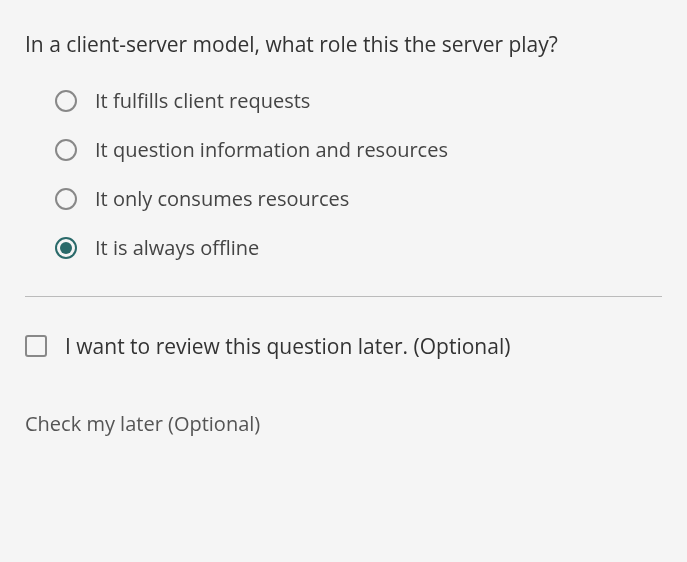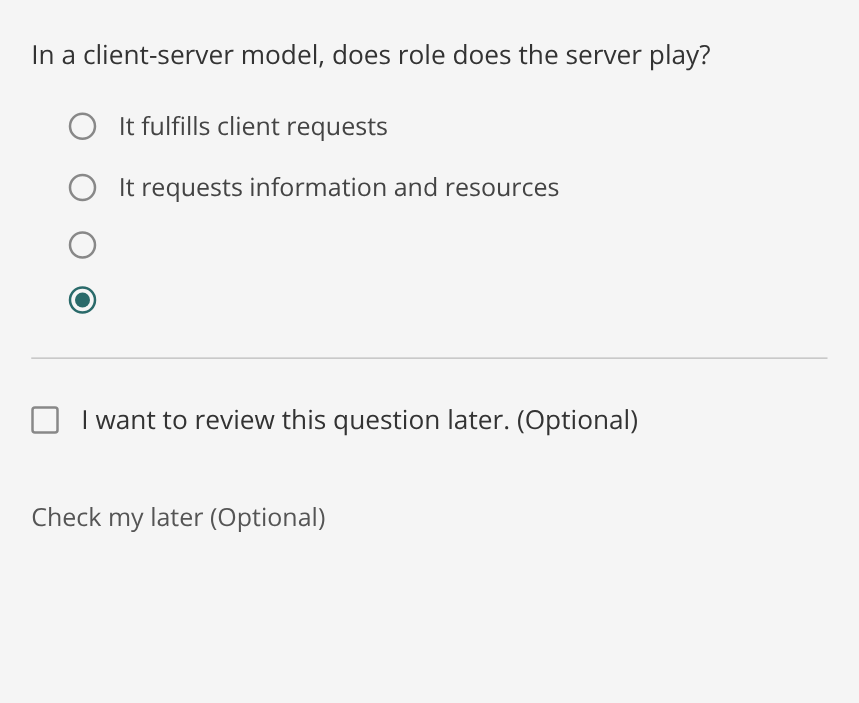--- a/index.html
+++ b/index.html
@@ -84,38 +84,40 @@
       color: #333;
     }
     .check-answer {
       font-size: 20px;
       color: #555;
     }
   </style>
 </head>
 <body>
 
-<div class="question-text">In a client-server model, does role does the server play?</div>
+<div class="question-text">In a client-server model, what role this the server play?</div>
 
 <div class="options">
   <div class="option-row">
     <span class="radio-outer"></span>
     <span class="option-label">It fulfills client requests</span>
   </div>
   <div class="option-row">
     <span class="radio-outer"></span>
-    <span class="option-label">It requests information and resources</span>
+    <span class="option-label">It question information and resources</span>
   </div>
   <div class="option-row">
     <span class="radio-outer"></span>
+    <span class="option-label">It only consumes resources</span>
   </div>
   <div class="option-row">
     <span class="radio-outer selected">
         <span class="radio-inner"></span>
       </span>
+    <span class="option-label">It is always offline</span>
   </div>
 </div>
 
 <hr class="divider">
 
 <div class="review-row">
   <span class="checkbox"></span>
   <span class="review-label">I want to review this question later. (Optional)</span>
 </div>
 

